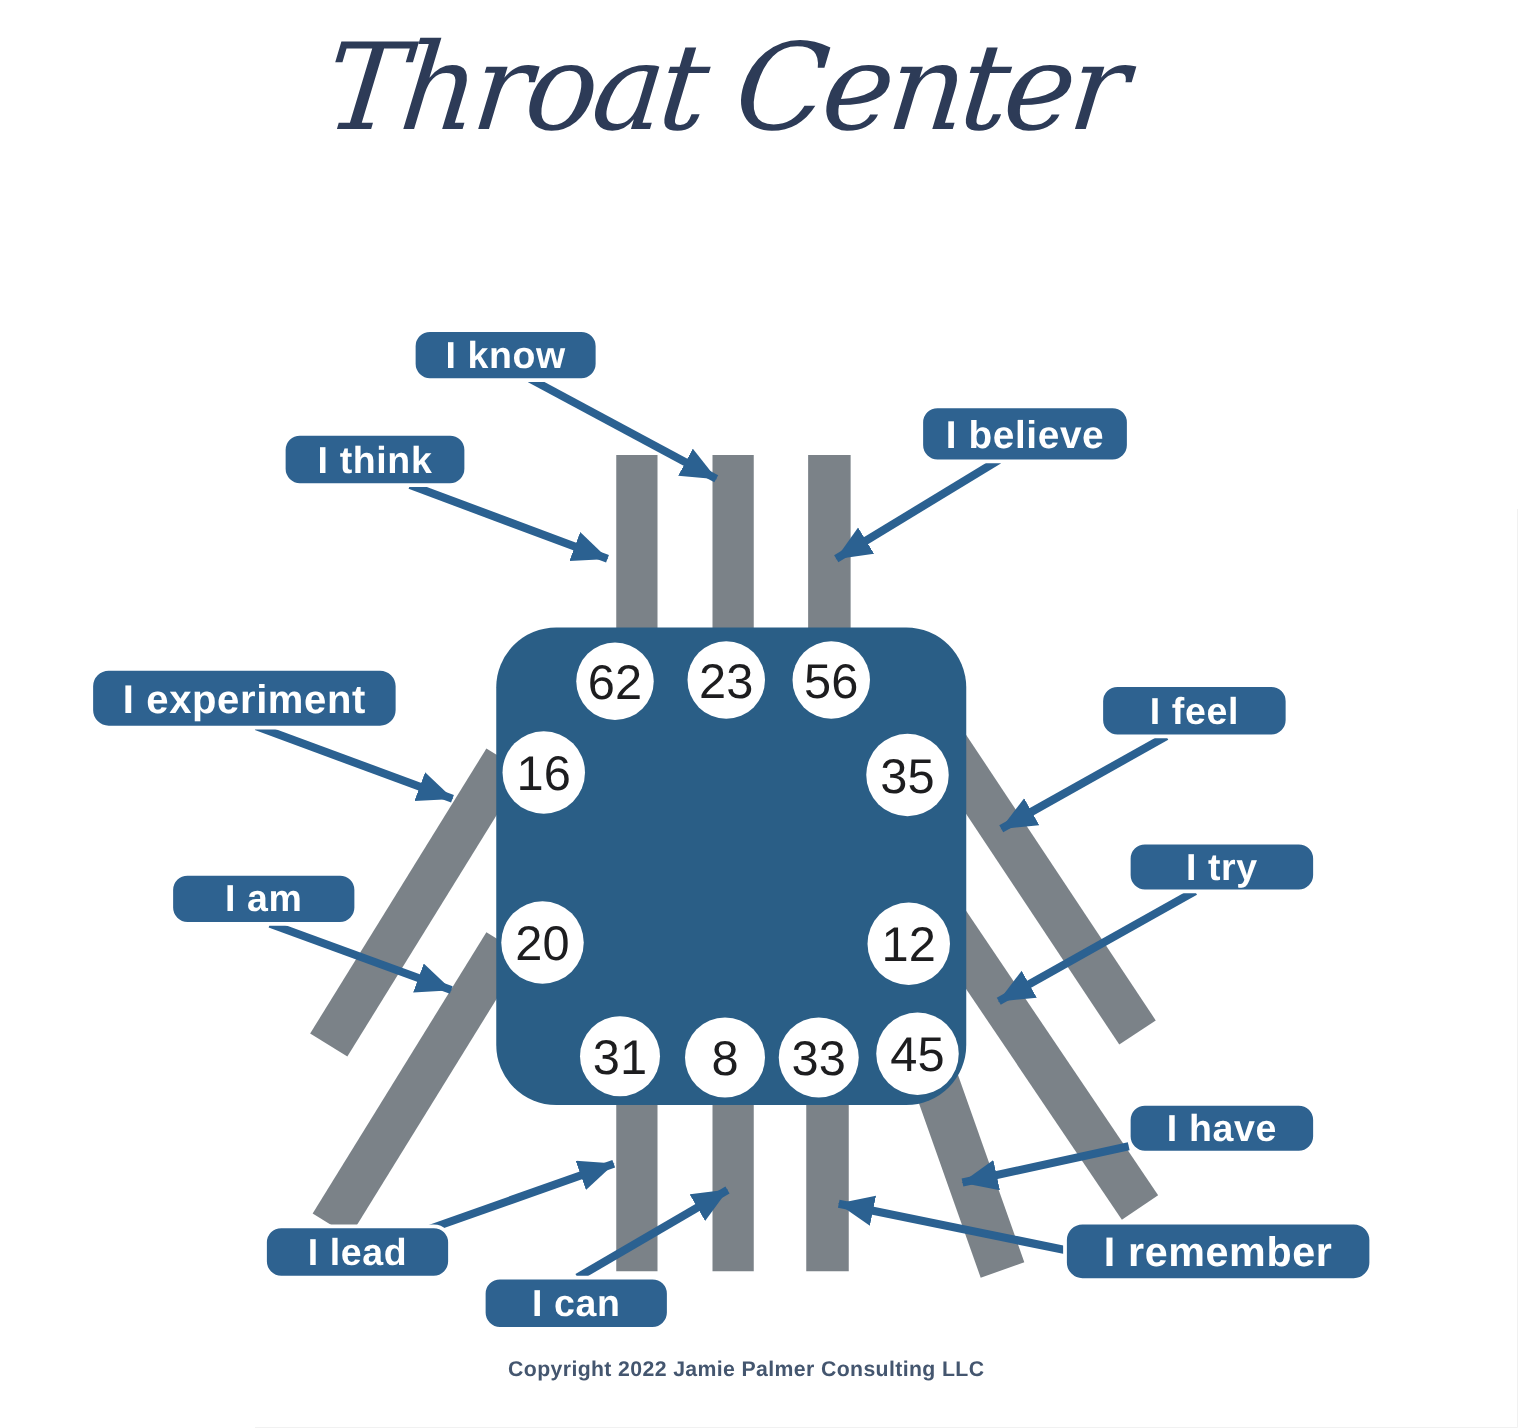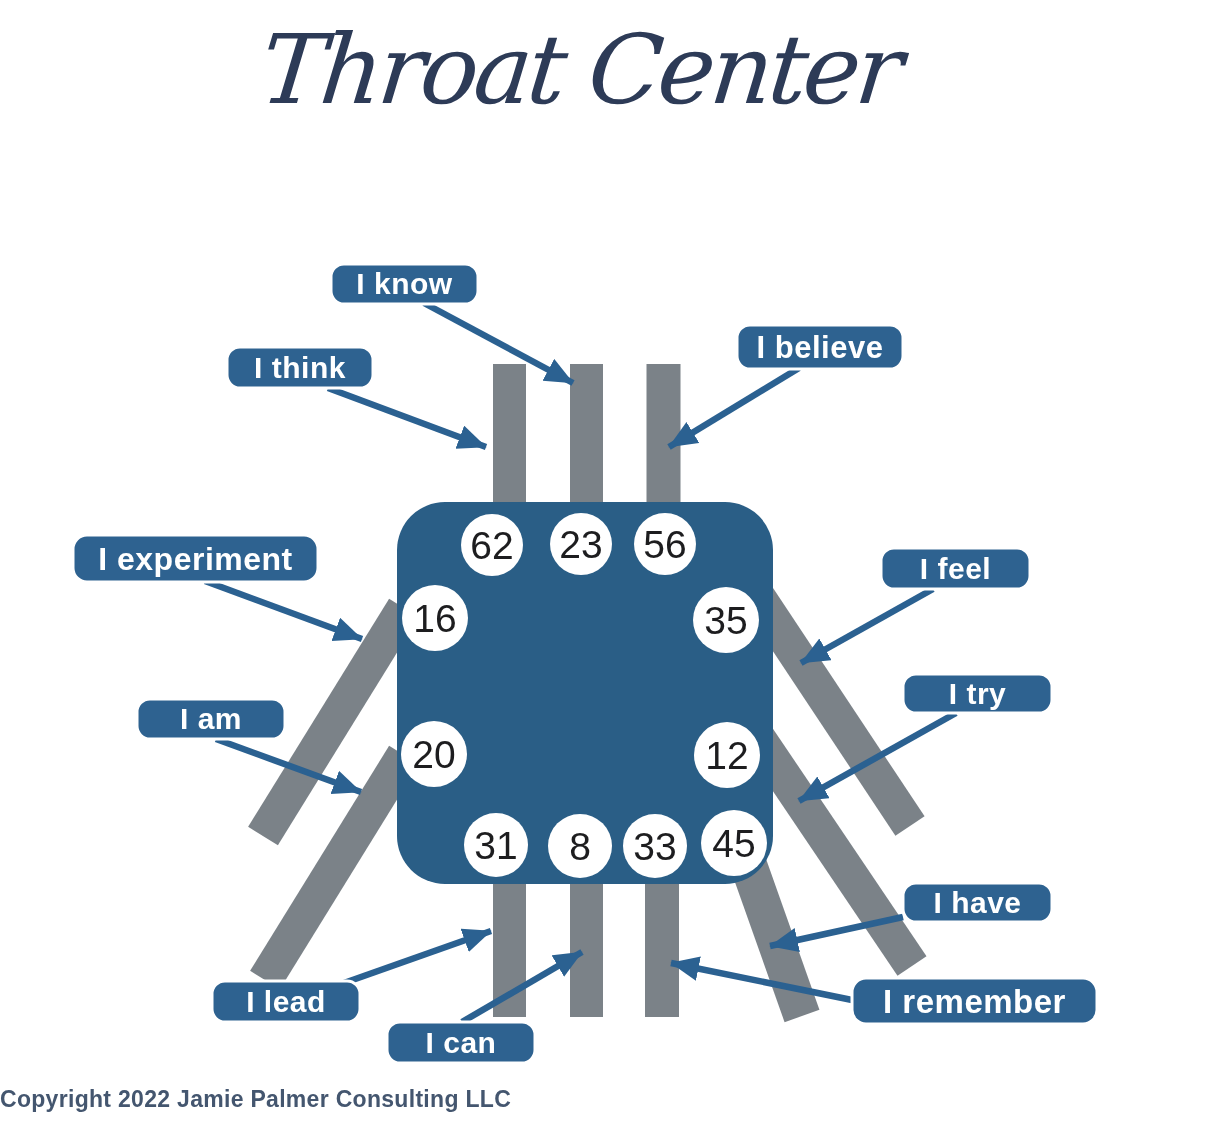--- a/index.html
+++ b/index.html
@@ -58,21 +58,22 @@
   .label-text{
     fill:var(--label-text);
     font-family:"Liberation Sans", sans-serif;
     font-weight:700;
     text-anchor:middle;
     letter-spacing:0.5px;
   }
   .copyright{
     position:absolute;
     top:1086px;left:0;right:20px;
-    font-size:23px;
+    text-align:center;
+    font-size:17px;
     font-weight:600;
     color:var(--copyright-color);
     letter-spacing:0.3px;
   }
 </style>
 </head>
 <body>
 
 <div class="canvas">
 

